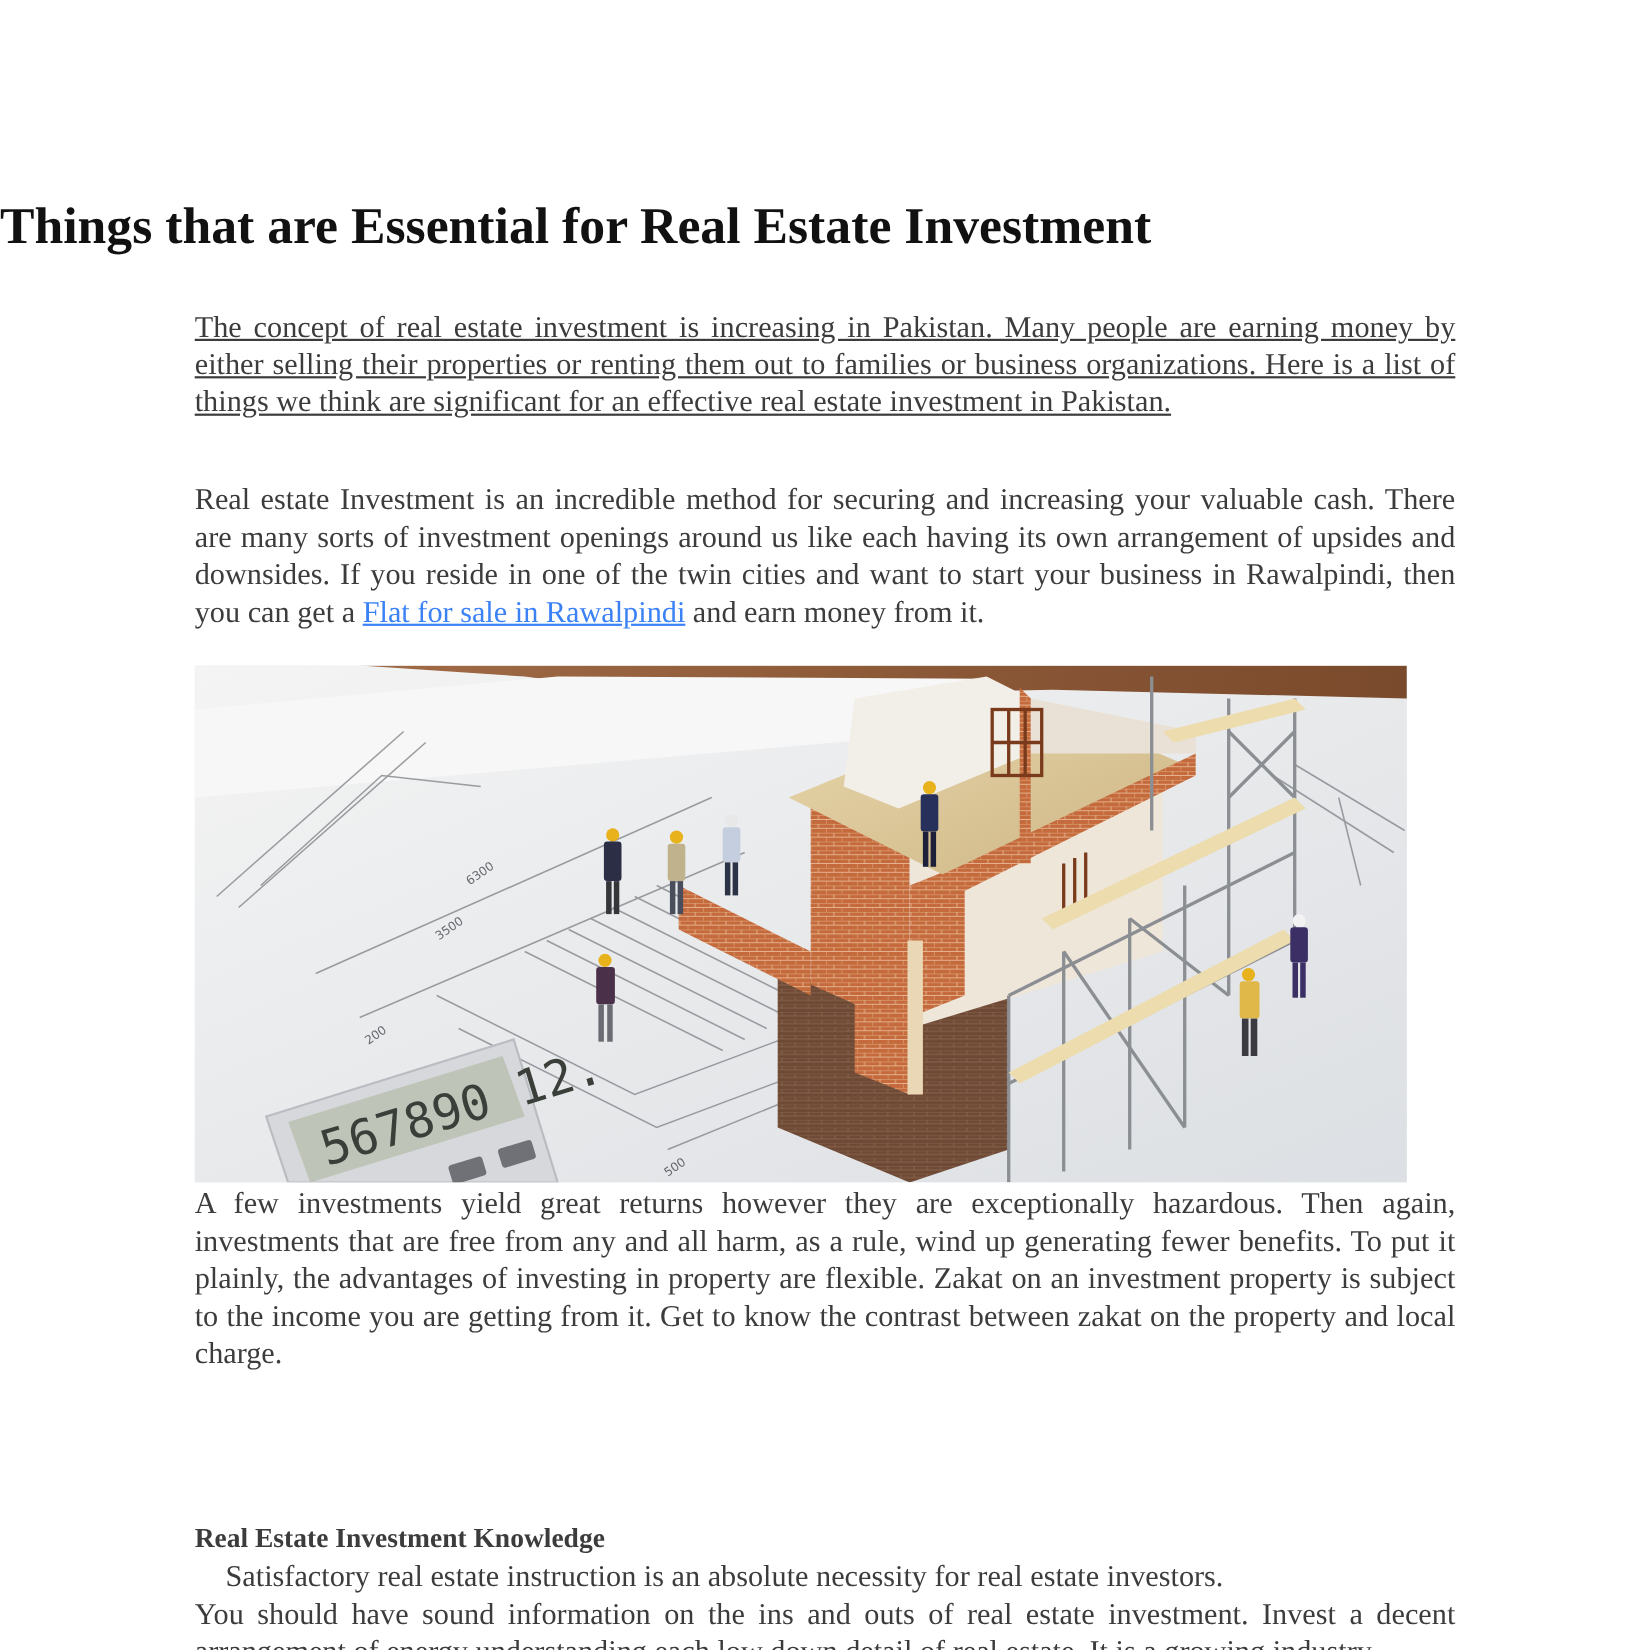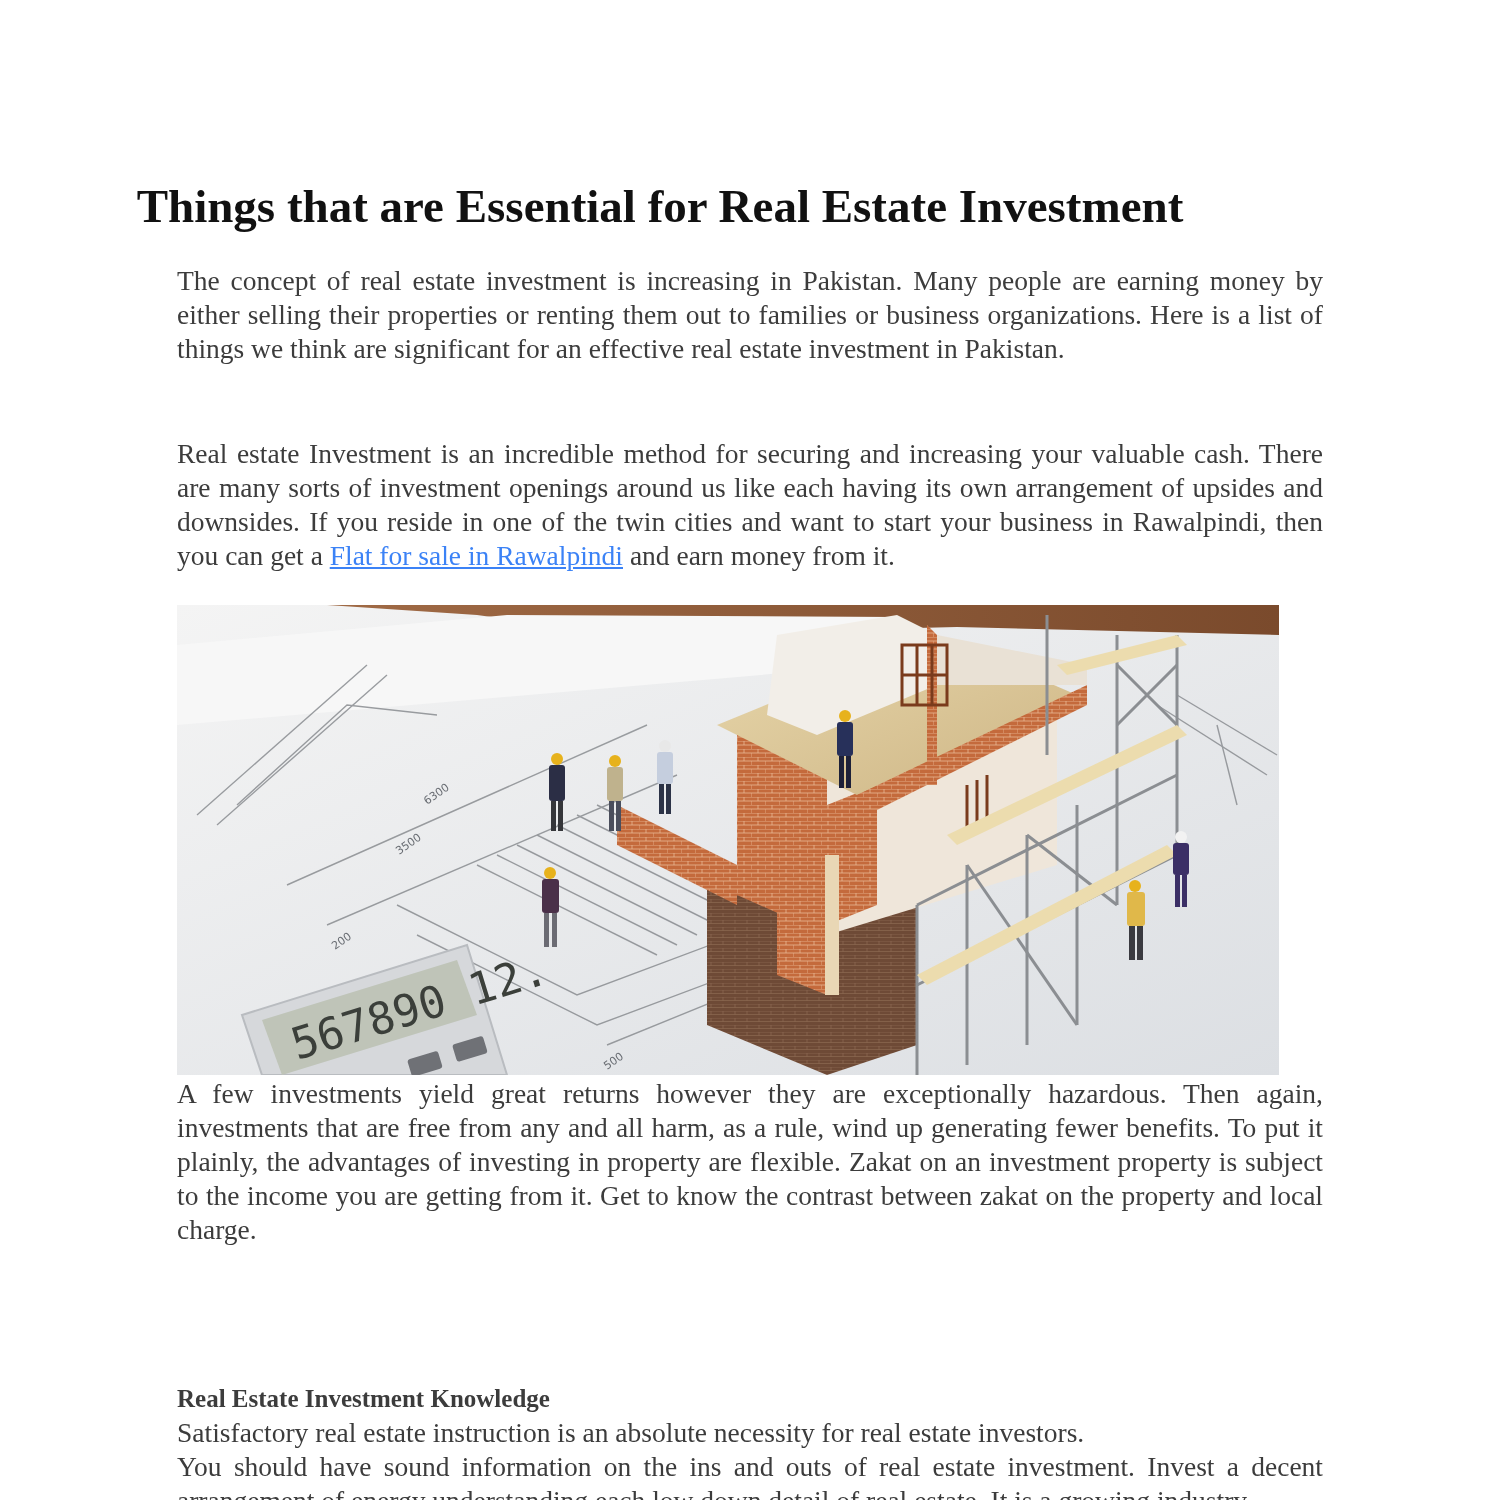--- a/index.html
+++ b/index.html
@@ -20,53 +20,52 @@
       width: 1500px;
       height: 1500px;
       background: #ffffff;
     }
     .title {
       position: absolute;
       left: 0;
       width: 1320px;
       top: 178px;
       margin: 0;
-      text-align: center;
       font-weight: bold;
       font-size: 47px;
       line-height: 56px;
       color: #111111;
       letter-spacing: 0px;
     }
     .para {
       position: absolute;
       left: 177px;
       width: 1146px;
       margin: 0;
       font-size: 27.5px;
       line-height: 34px;
       color: #3c3c3c;
       text-align: justify;
       text-align-last: left;
     }
-    .p1 { top: 264px; }
+    .p1 { top: 280px; text-decoration: underline; }
     .p2 { top: 437px; }
     .p3 { top: 1077px; }
     .p4 { top: 1280px; }
     .heading {
       position: absolute;
       left: 177px;
       top: 1382px;
       margin: 0;
       font-weight: bold;
       font-size: 25px;
       line-height: 34px;
       color: #3c3c3c;
     }
-    .p5 { top: 1416px; text-align: left; }
+    .p5 { top: 1416px; text-align: left; margin-left: 28px; }
     .p6 { top: 1450px; }
     .link {
       color: #3b82f6;
       margin-top: 42px;
     }
     .photo {
       position: absolute;
       left: 177px;
       top: 605px;
       width: 1102px;

